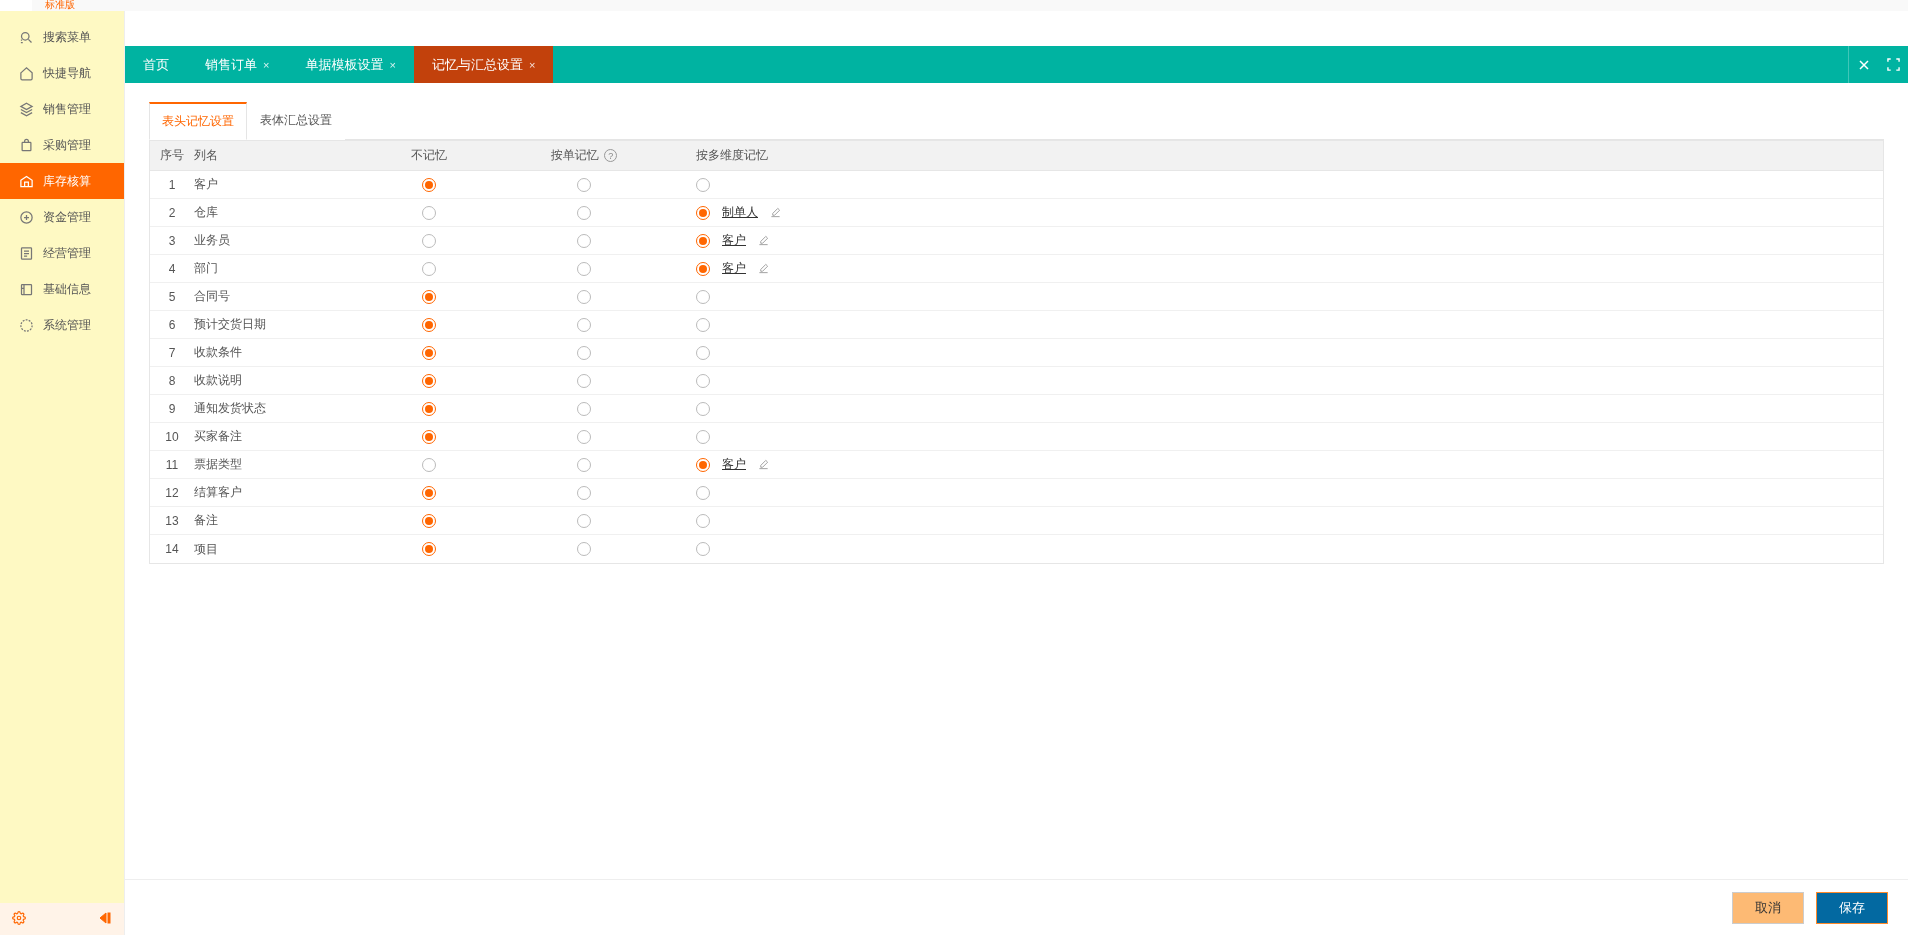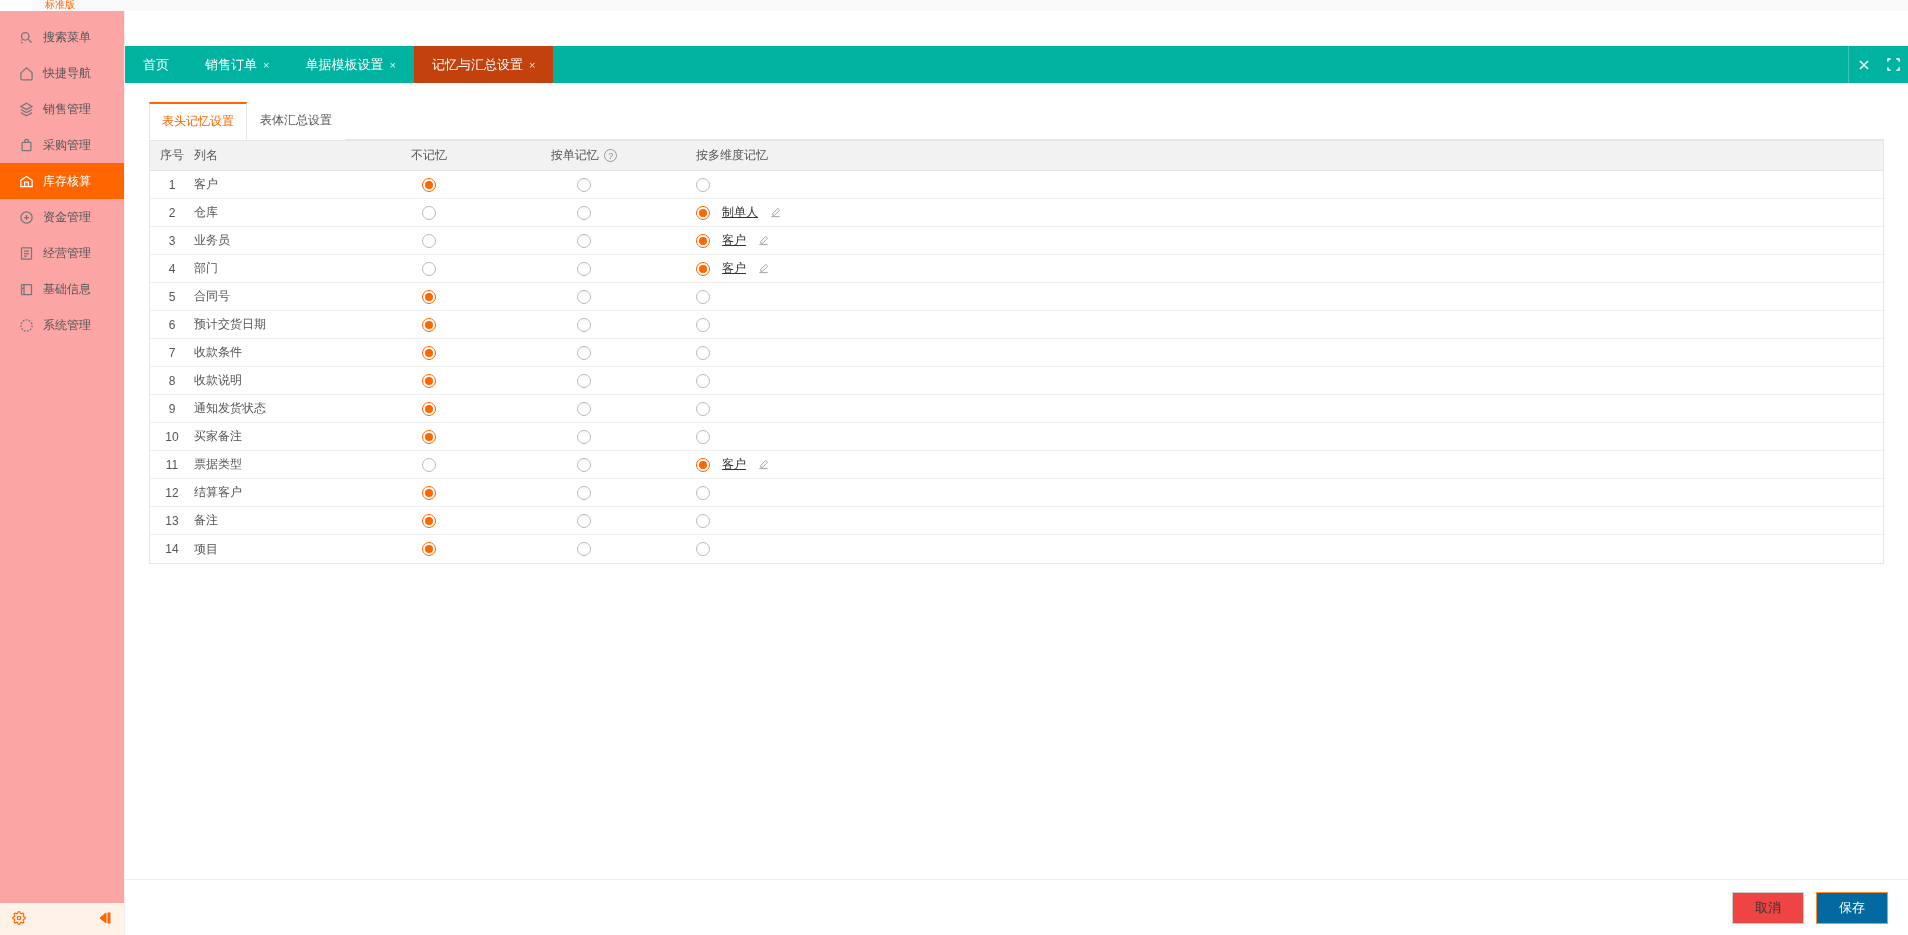--- a/index.html
+++ b/index.html
@@ -22,21 +22,21 @@
       top: -2px;
       color: #ff6600;
       font-size: 10px;
     }
     .layout {
       display: flex;
       height: calc(935px - 11px);
     }
     .sidebar {
       width: 125px;
-      background: #fca5a5;
+      background: #fef9c3;
       border-right: 1px solid #eee;
       display: flex;
       flex-direction: column;
     }
     .sidebar-menu {
       flex: 1;
       padding-top: 8px;
     }
     .sidebar-item {
       display: flex;
@@ -235,21 +235,21 @@
       justify-content: flex-end;
       align-items: center;
       padding-right: 20px;
       gap: 12px;
       background: #fff;
     }
     .btn {
       height: 32px;
       padding: 0 22px;
       border: 1px solid #ccc;
-      background: #ef4444;
+      background: #fdba74;
       color: #333;
       cursor: pointer;
       font-size: 13px;
       display: flex;
       align-items: center;
     }
     .btn.primary {
       background: #0369a1;
       border-color: #ff8a2a;
       color: #fff;

